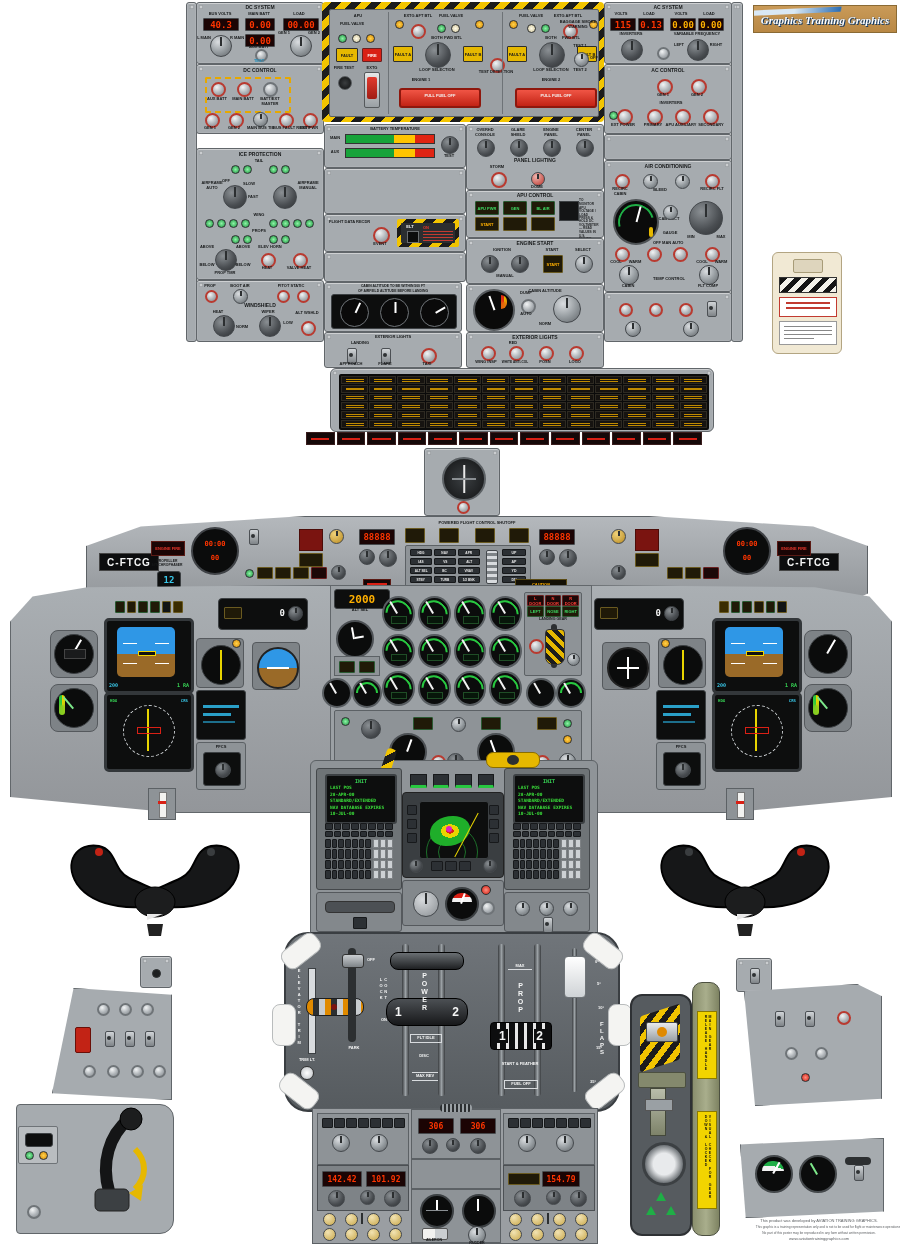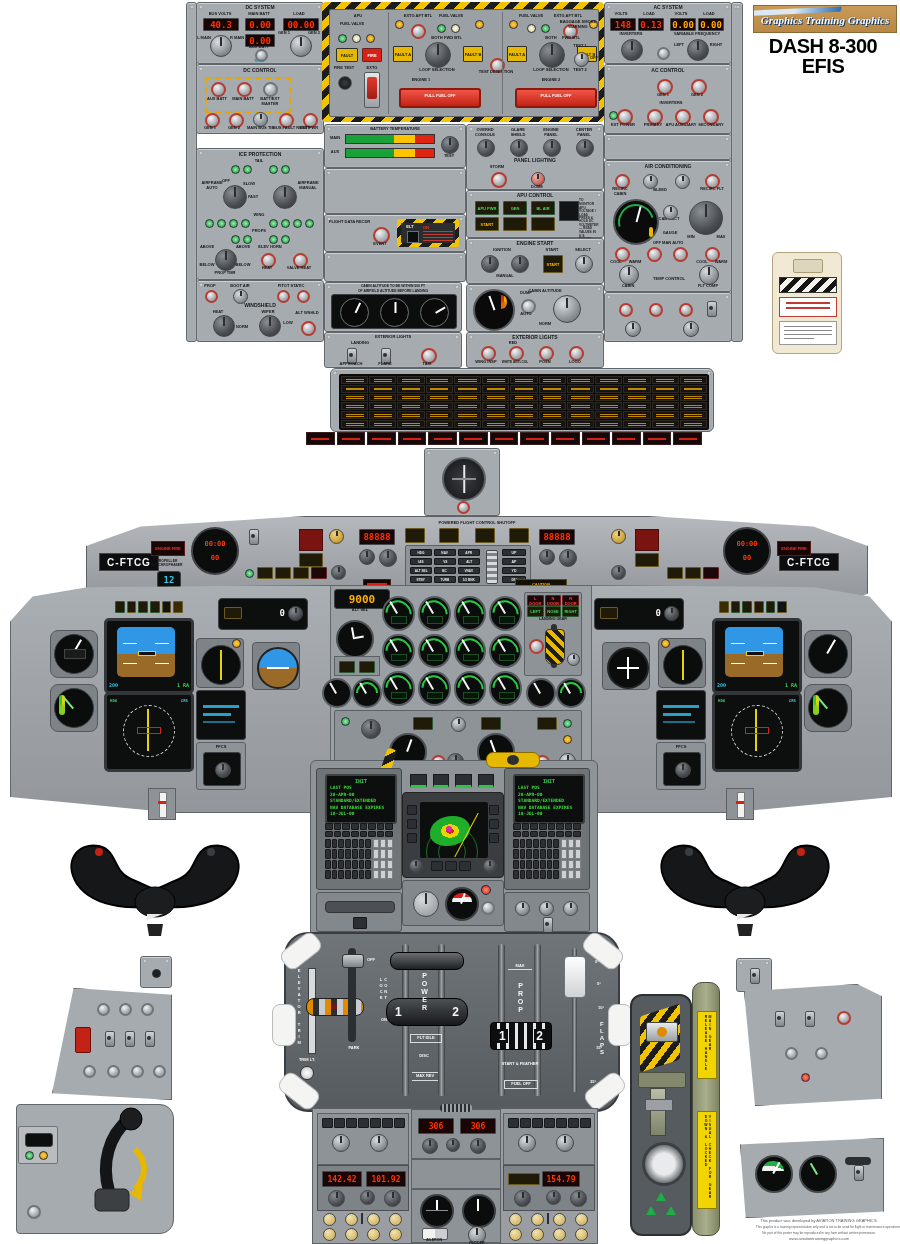--- a/index.html
+++ b/index.html
@@ -53,21 +53,20 @@
 </style>
 </head>
 <body>
 
 <div id="stage">
 
   <div class="abs" style="left:753px;top:5px;width:142px;height:26px;background:linear-gradient(#c99a58,#b98844);border:1px solid #8a6a34;overflow:hidden">
     <div class="abs" style="left:-4px;top:-2px;width:150px;height:12px;background:linear-gradient(100deg,#d9e8f4 30%,#2e6fb4 60%,transparent 61%);clip-path:polygon(0 55%,100% 0,100% 40%,0 100%)"></div>
     <div class="abs" style="left:0;top:8px;width:142px;text-align:center;font:italic bold 11px 'Liberation Serif',serif;color:#fff;text-shadow:0 0 1px #123a66,1px 1px 0 #123a66">Graphics Training Graphics</div>
   </div>
-  <div class="abs" style="left:748px;top:36px;width:150px;text-align:center;font:900 20px/1 'Liberation Sans',sans-serif;color:#000;letter-spacing:-.5px">DASH 8-300 EFIS</div>
 
   <div class="panel" style="left:186px;top:2px;width:9px;height:338px"></div>
   <div class="panel" style="left:731px;top:2px;width:10px;height:338px"></div>
 
   <div class="panel" style="left:196px;top:2px;width:126px;height:60px">
     <div class="t" style="left:0;right:0;top:2px">DC SYSTEM</div>
     <div class="t t4" style="left:4px;top:9px;width:38px">BUS VOLTS</div>
     <div class="led" style="left:6px;top:15px;width:34px;height:11px">40.3</div>
     <div class="t t4" style="left:46px;top:9px;width:32px">MAIN BATT</div>
     <div class="led" style="left:48px;top:15px;width:28px;height:11px">0.00</div>
@@ -352,21 +351,21 @@
     <div class="t t4" style="left:68px;top:27px;width:20px">POSN</div>
     <div class="t t4" style="left:98px;top:27px;width:20px">LOGO</div>
   </div>
 
   <div class="panel" style="left:604px;top:2px;width:126px;height:60px">
     <div class="t" style="left:0;right:0;top:2px">AC SYSTEM</div>
     <div class="t t4" style="left:6px;top:9px;width:20px">VOLTS</div>
     <div class="t t4" style="left:34px;top:9px;width:20px">LOAD</div>
     <div class="t t4" style="left:66px;top:9px;width:20px">VOLTS</div>
     <div class="t t4" style="left:94px;top:9px;width:20px">LOAD</div>
-    <div class="led" style="left:5px;top:15px;width:24px;height:11px">148</div>
+    <div class="led" style="left:5px;top:15px;width:24px;height:11px">115</div>
     <div class="led" style="left:33px;top:15px;width:24px;height:11px">0.13</div>
     <div class="led am" style="left:65px;top:15px;width:24px;height:11px">0.00</div>
     <div class="led am" style="left:93px;top:15px;width:24px;height:11px">0.00</div>
     <div class="t t4" style="left:8px;top:29px;width:36px">INVERTERS</div>
     <div class="kn dark" style="left:16px;top:36px;width:20px;height:20px"></div>
     <div class="t t4" style="left:66px;top:29px;width:52px">VARIABLE FREQUENCY</div>
     <div class="kn dark" style="left:82px;top:36px;width:20px;height:20px"></div>
     <div class="t t4" style="left:66px;top:40px;width:16px">LEFT</div>
     <div class="t t4" style="left:102px;top:40px;width:18px">RIGHT</div>
     <div class="pb dim" style="left:52px;top:44px;width:9px;height:9px"></div>
@@ -824,21 +823,21 @@
     <div class="abs" style="left:6px;top:30px;width:32px;height:2px;background:#1d6f8c"></div>
   </div>
   <div class="abs" style="left:656px;top:742px;width:48px;height:46px;background:#8e9397;border:1px solid #5c6165;border-radius:3px">
     <div class="t t4" style="left:0;right:0;top:2px">PFCS</div>
     <div class="dk" style="left:6px;top:9px;width:36px;height:32px">
       <div class="kn dark" style="left:11px;top:9px;width:14px;height:14px"></div>
     </div>
   </div>
 
   <div class="dk" style="left:334px;top:589px;width:54px;height:18px;display:flex;align-items:center;justify-content:center">
-    <span class="ty" style="font:bold 11px 'DejaVu Sans Mono',monospace">9000</span>
+    <span class="ty" style="font:bold 11px 'DejaVu Sans Mono',monospace">2000</span>
   </div>
   <div class="t t4" style="left:340px;top:608px;width:40px">ALT SEL</div>
   <div class="abs" style="left:336px;top:620px;width:34px;height:34px;border-radius:50%;background:#0b0c0c;border:2px solid #4c5054">
     <div class="abs" style="left:50%;top:50%;width:1.5px;height:12px;background:#fff;transform-origin:0 0;transform:rotate(170deg)"></div>
     <div class="abs" style="left:50%;top:50%;width:1.5px;height:9px;background:#fff;transform-origin:0 0;transform:rotate(260deg)"></div>
   </div>
   <div class="grid" style="left:382px;top:596px;width:140px;height:110px;grid-template-columns:repeat(4,1fr);gap:3px;position:absolute">
 
       <div class="eg">
         <div class="arc"></div>

